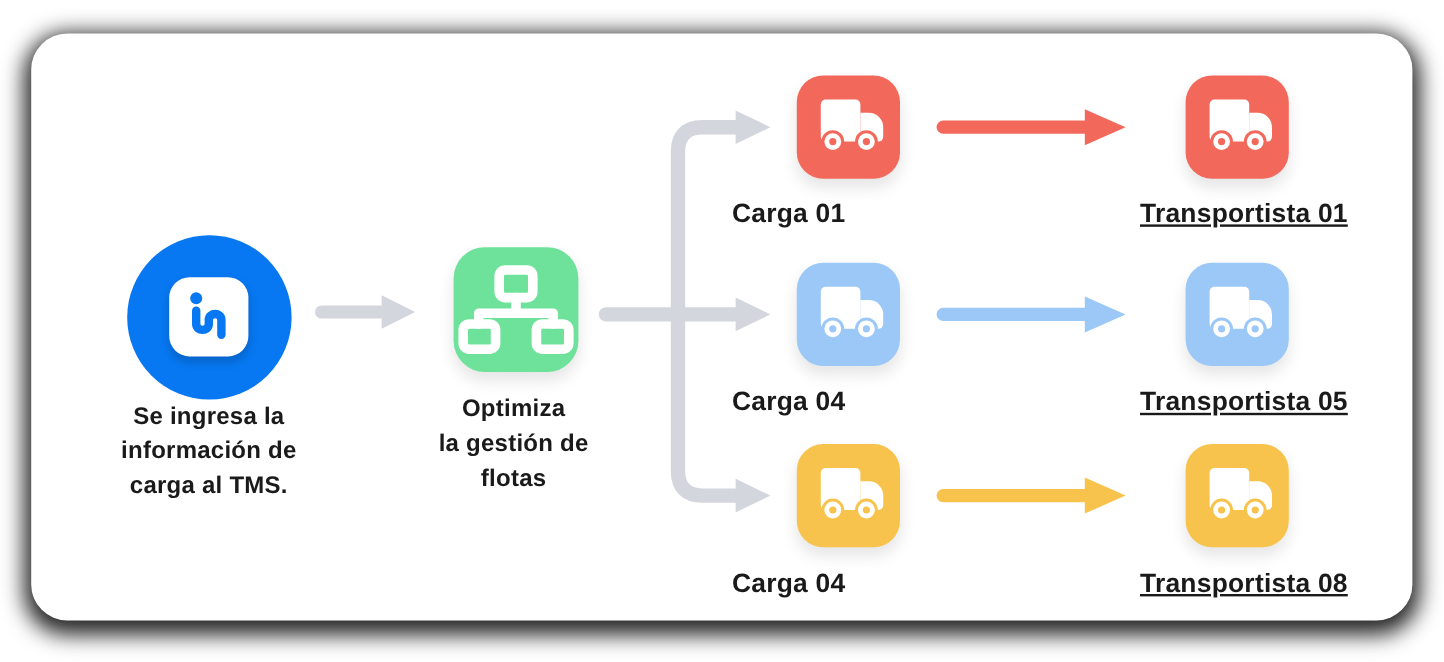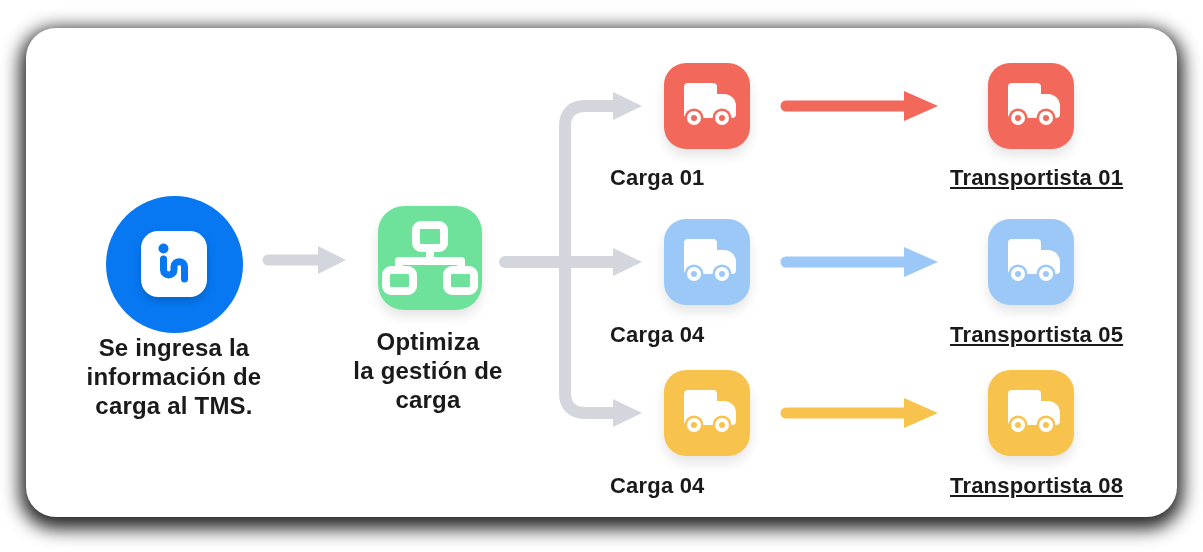--- a/index.html
+++ b/index.html
@@ -38,21 +38,21 @@
     background: #ffffff;
     box-shadow: 0 4px 8px rgba(0,0,0,0.18);
   }
   .logo-square svg { position: absolute; left: 0; top: 0; }
 
   
   .caption {
     position: absolute;
     text-align: center;
     white-space: pre-line;
-    font-size: 24px;
+    font-size: 20px;
     line-height: 29px;
     font-weight: 700;
     letter-spacing: 0.2px;
   }
   .caption-source { left: 49px;  top: 333px; width: 250px; }
   .caption-optimizer { left: 328px; top: 327px; width: 200px; }
   .tile-label {
     position: absolute;
     text-align: left;
     font-size: 22px;
@@ -137,21 +137,21 @@
     <polygon points="56,3 84,17 56,31" fill="var(--gray)"></polygon>
   </svg>
 
   <div class="tile tile-optimizer" style="--c: #6EE29A;">
     <svg>
         <use href="#sitemap"></use>
       </svg>
   </div>
   <div class="caption caption-optimizer">Optimiza
 la gestión de
-carga</div>
+flotas</div>
 
   <svg class="abs" style="left:495px; top:88px;" width="152" height="345">
     <path d="M120 18 H90 C77 18 70 25 70 38 V305 C70 318 77 325 90 325 H120" fill="none" stroke="var(--gray)" stroke-width="12" stroke-linecap="round"></path>
     <line x1="10" y1="174" x2="120" y2="174" stroke="var(--gray)" stroke-width="12" stroke-linecap="round"></line>
     <polygon points="118,4 147,18 118,32" fill="var(--gray)"></polygon>
     <polygon points="118,160 147,174 118,188" fill="var(--gray)"></polygon>
     <polygon points="118,311 147,325 118,339" fill="var(--gray)"></polygon>
   </svg>
 
   <div class="row1" style="--c: #F2695C;">

